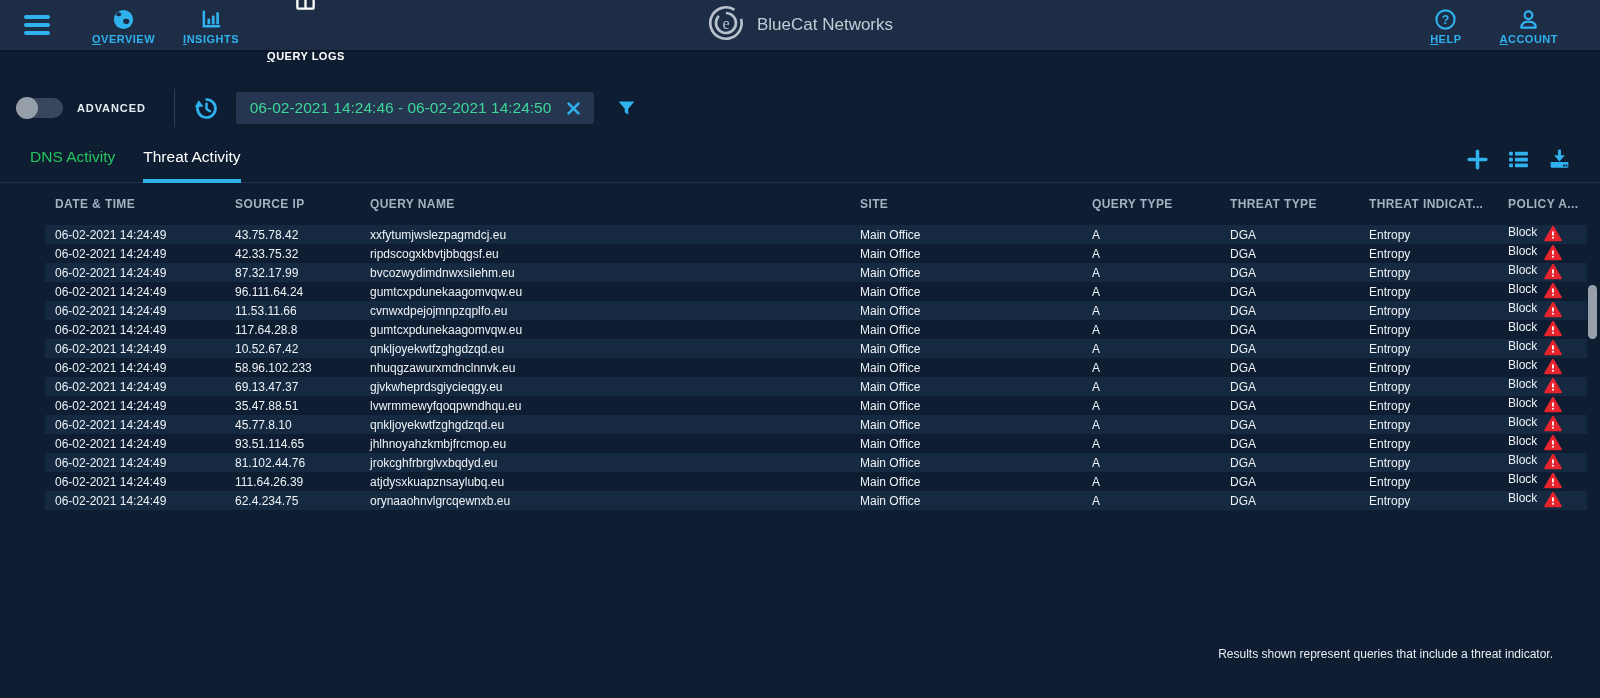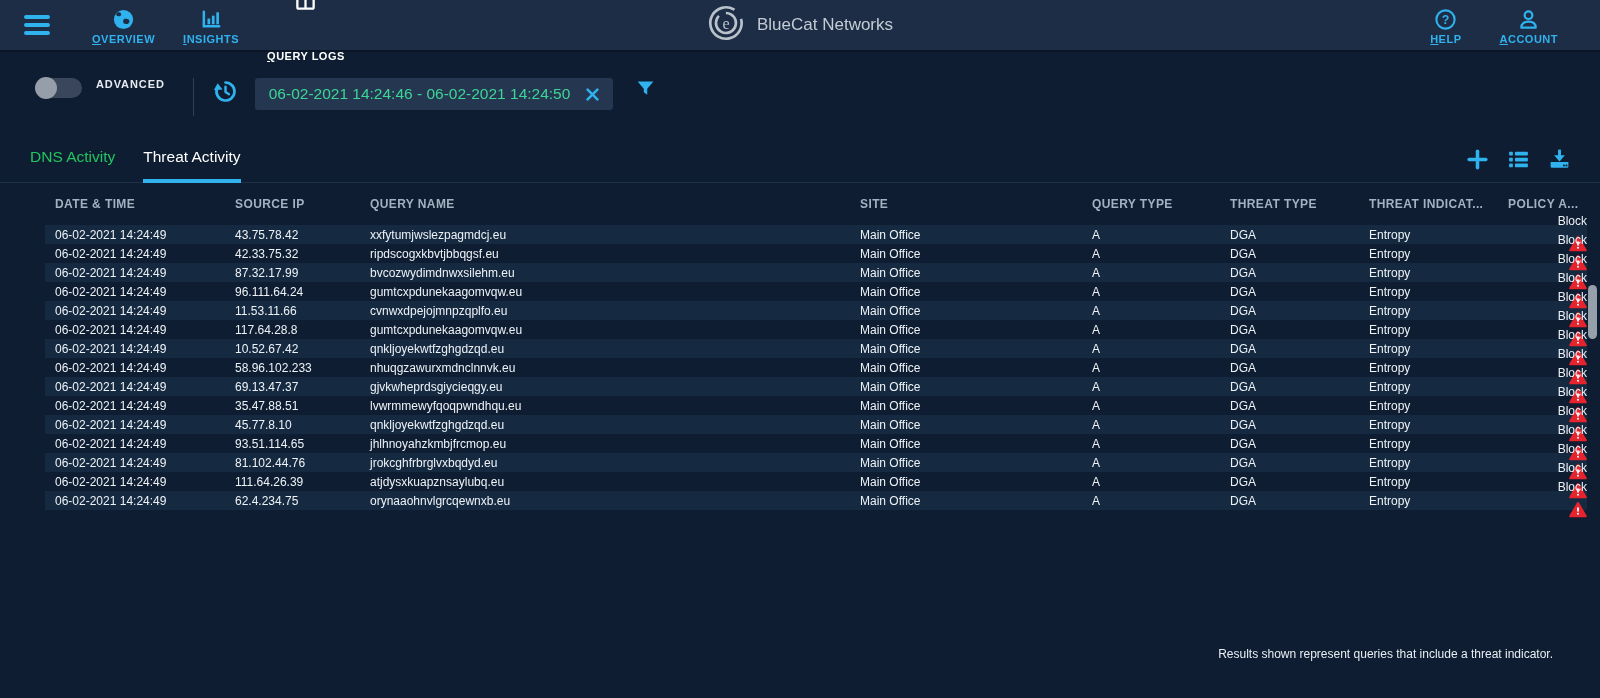--- a/index.html
+++ b/index.html
@@ -26,21 +26,21 @@
   .nav-item.current { color:#ffffff;gap:35px; }
   .nav-item svg { display:block; }
   .nav-label { display:block; font-size:11px; font-weight:700; letter-spacing:.5px; margin-top:2px; }
   .nav-label::first-letter { text-decoration:underline; }
   .brand { position:absolute; left:50%; top:0; height:100%; transform:translateX(-50%);
     display:flex; align-items:center; gap:12px; color:#c3cbd4; }
   .brand-text { font-size:17px; }
   .nav-right { margin-left:auto; display:flex; align-items:center; padding-right:28px; gap:10px; }
 
   
-  .filter-bar { height:86px; display:flex; align-items:flex-start; padding:26px 0 0 36px; }
+  .filter-bar { height:86px; display:flex; align-items:center; padding:26px 0 0 17px; }
   .toggle { width:46px; height:20px; background:#39465c; border-radius:10px; position:relative; cursor:pointer; }
   .toggle .knob { position:absolute; left:-1px; top:-1px; width:22px; height:22px; border-radius:50%; background:#969ea9; }
   .adv-label { font-size:11px; font-weight:700; letter-spacing:.9px; color:#e6ebf1; margin:0 28px 0 14px; }
   .vdivider { width:1px; height:38px; background:#2e3f58; margin-right:18px; }
   .history-btn { color:#2fb2ee; cursor:pointer; display:flex; align-items:center; margin-right:16px; }
   .date-chip {
     display:inline-flex; align-items:center; gap:16px;
     background:#253750; border-radius:3px; padding:7px 14px; cursor:default;
   }
   .date-chip .range { color:#3dd598; font-size:15.5px; }
@@ -58,21 +58,21 @@
   .table { margin:0 13px 0 45px; }
   .grid-cols { display:grid; grid-template-columns:180px 135px 490px 232px 138px 139px 139px 1fr; }
   .t-head { height:42px; align-items:center; }
   .t-head .hc {
     font-size:12px; font-weight:700; letter-spacing:.4px; color:#a3b2c2;
     padding-left:10px; white-space:nowrap; overflow:hidden; cursor:pointer;
   }
   .t-row { height:19px; align-items:center; font-size:12px; color:#eef2f7; cursor:pointer; }
   .t-row:nth-child(odd) { background:#152a40; }
   .t-row > div { padding-left:10px; white-space:nowrap; overflow:hidden; }
-  .policy-cell { display:flex; align-items:flex-end; gap:7px;flex-direction:column; }
+  .policy-cell { display:flex; align-items:flex-start; gap:7px; }
   .policy-cell svg { flex:none; }
 
   .footer-note { position:absolute; right:47px; top:647px; font-size:12px; color:#e8edf3; }
 
   .scroll-thumb { position:absolute; right:3px; top:285px; width:9px; height:54px; background:#95a0ab; border-radius:4.5px; cursor:pointer; }
 </style>
 </head>
 <body>
 
 <div class="navbar">

